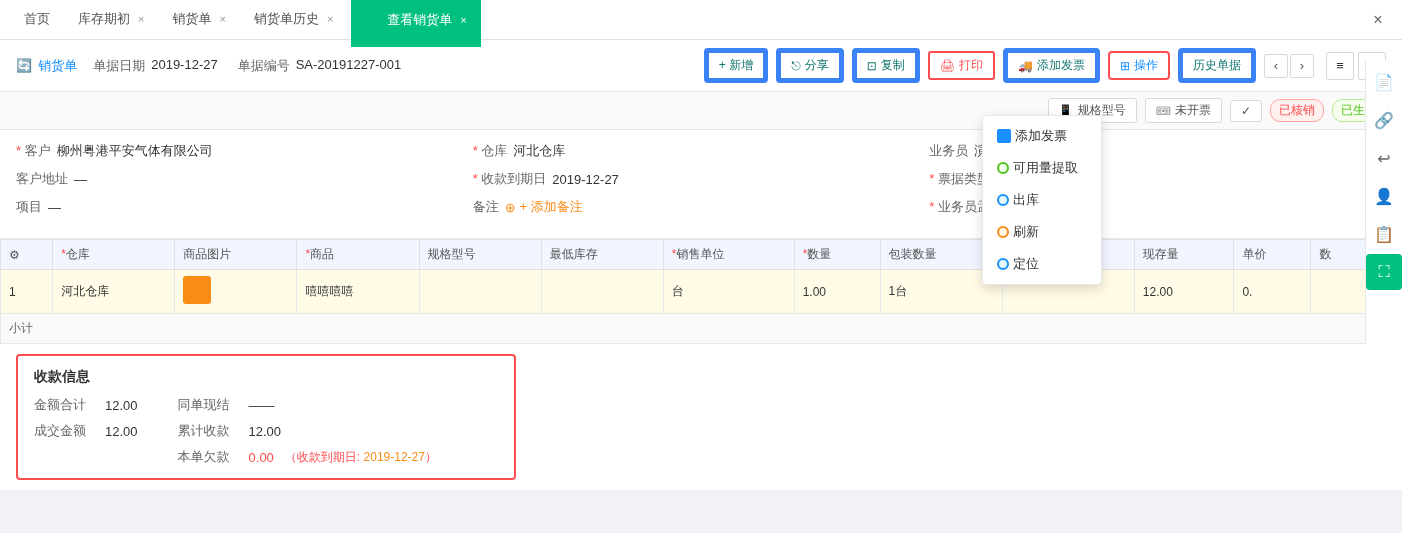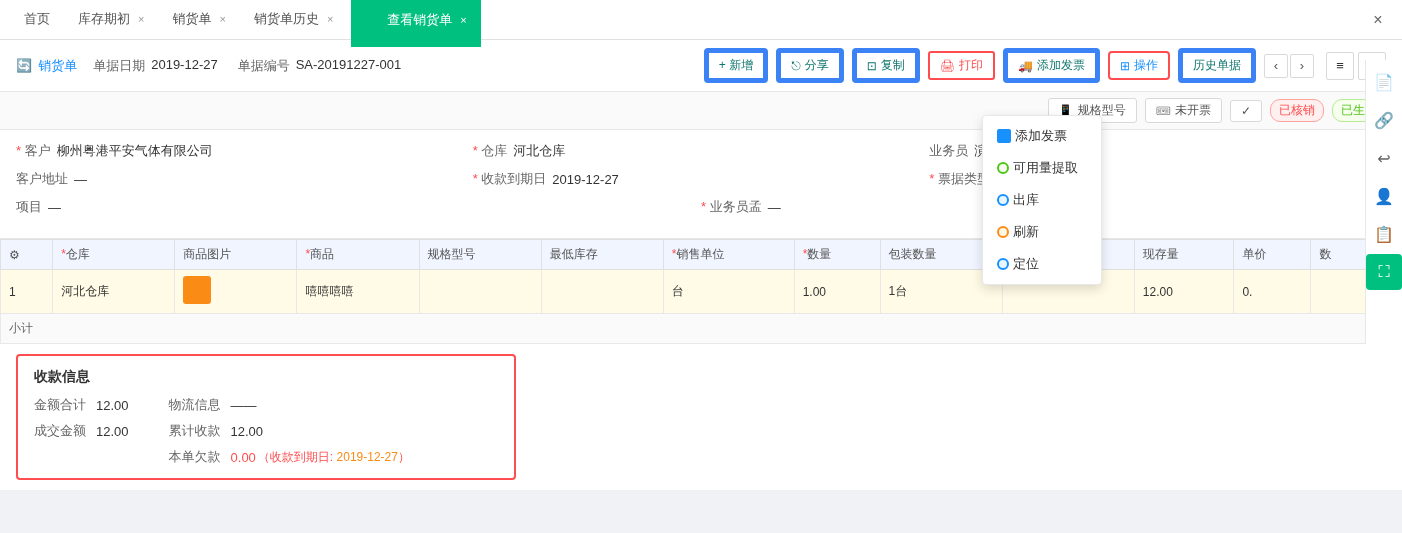--- a/index.html
+++ b/index.html
@@ -86,21 +86,21 @@
 
     
     .bottom-section { display: flex; padding: 10px 16px; gap: 20px; }
     .payment-info {
       border: 2px solid #ff4d4f; border-radius: 4px; padding: 12px 16px;
       min-width: 500px; background: #fff;
     }
     .payment-title { font-weight: 600; font-size: 14px; margin-bottom: 10px; }
     .payment-rows { display: flex; gap: 40px; }
     .payment-col { display: flex; flex-direction: column; gap: 8px; }
-    .payment-row { display: flex; gap: 2px; align-items: center; font-size: 13px; }
+    .payment-row { display: flex; gap: 11px; align-items: center; font-size: 13px; }
     .payment-label { color: #666; min-width: 60px; }
     .payment-value { color: #333; }
     .payment-value.red { color: #ff4d4f; }
     .dropdown-menu {
       position: absolute; background: #fff; border: 1px solid #e8e8e8;
       border-radius: 4px; box-shadow: 0 4px 12px rgba(0,0,0,0.15);
       z-index: 200; min-width: 120px; padding: 4px 0;
       top: 115px; right: 300px;
     }
     .menu-item {
@@ -258,20 +258,27 @@
       </div>
       <div class="form-field">
         <label class="required">票据类型</label>
         <span class="form-value">不开票</span>
       </div>
     </div>
     <div class="form-row">
       <div class="form-field">
         <label>项目</label>
         <span class="form-value">—</span>
+      </div>
+      <div class="form-field">
+        <label>备注</label>
+        <span class="add-note">
+          <span>⊕</span>
+          <span>+ 添加备注</span>
+        </span>
       </div>
       <div class="form-field">
         <label class="required">业务员孟</label>
         <span class="form-value">—</span>
       </div>
     </div>
   </div>
 
   <div style="overflow-x: auto; max-width: calc(100% - 36px);">
     <table class="data-table">
@@ -326,21 +333,21 @@
             <span class="payment-label">金额合计</span>
             <span class="payment-value">12.00</span>
           </div>
           <div class="payment-row">
             <span class="payment-label">成交金额</span>
             <span class="payment-value">12.00</span>
           </div>
         </div>
         <div class="payment-col">
           <div class="payment-row">
-            <span class="payment-label">物流信息</span>
+            <span class="payment-label">同单现结</span>
             <span class="payment-value">——</span>
           </div>
           <div class="payment-row">
             <span class="payment-label">累计收款</span>
             <span class="payment-value">12.00</span>
           </div>
           <div class="payment-row">
             <span class="payment-label">本单欠款</span>
             <span class="payment-value red">0.00</span>
             <span class="payment-value" style="color:#ff4d4f; font-size:12px;">（收款到期日: <span style="color:#fa8c16">2019-12-27</span>）</span>

